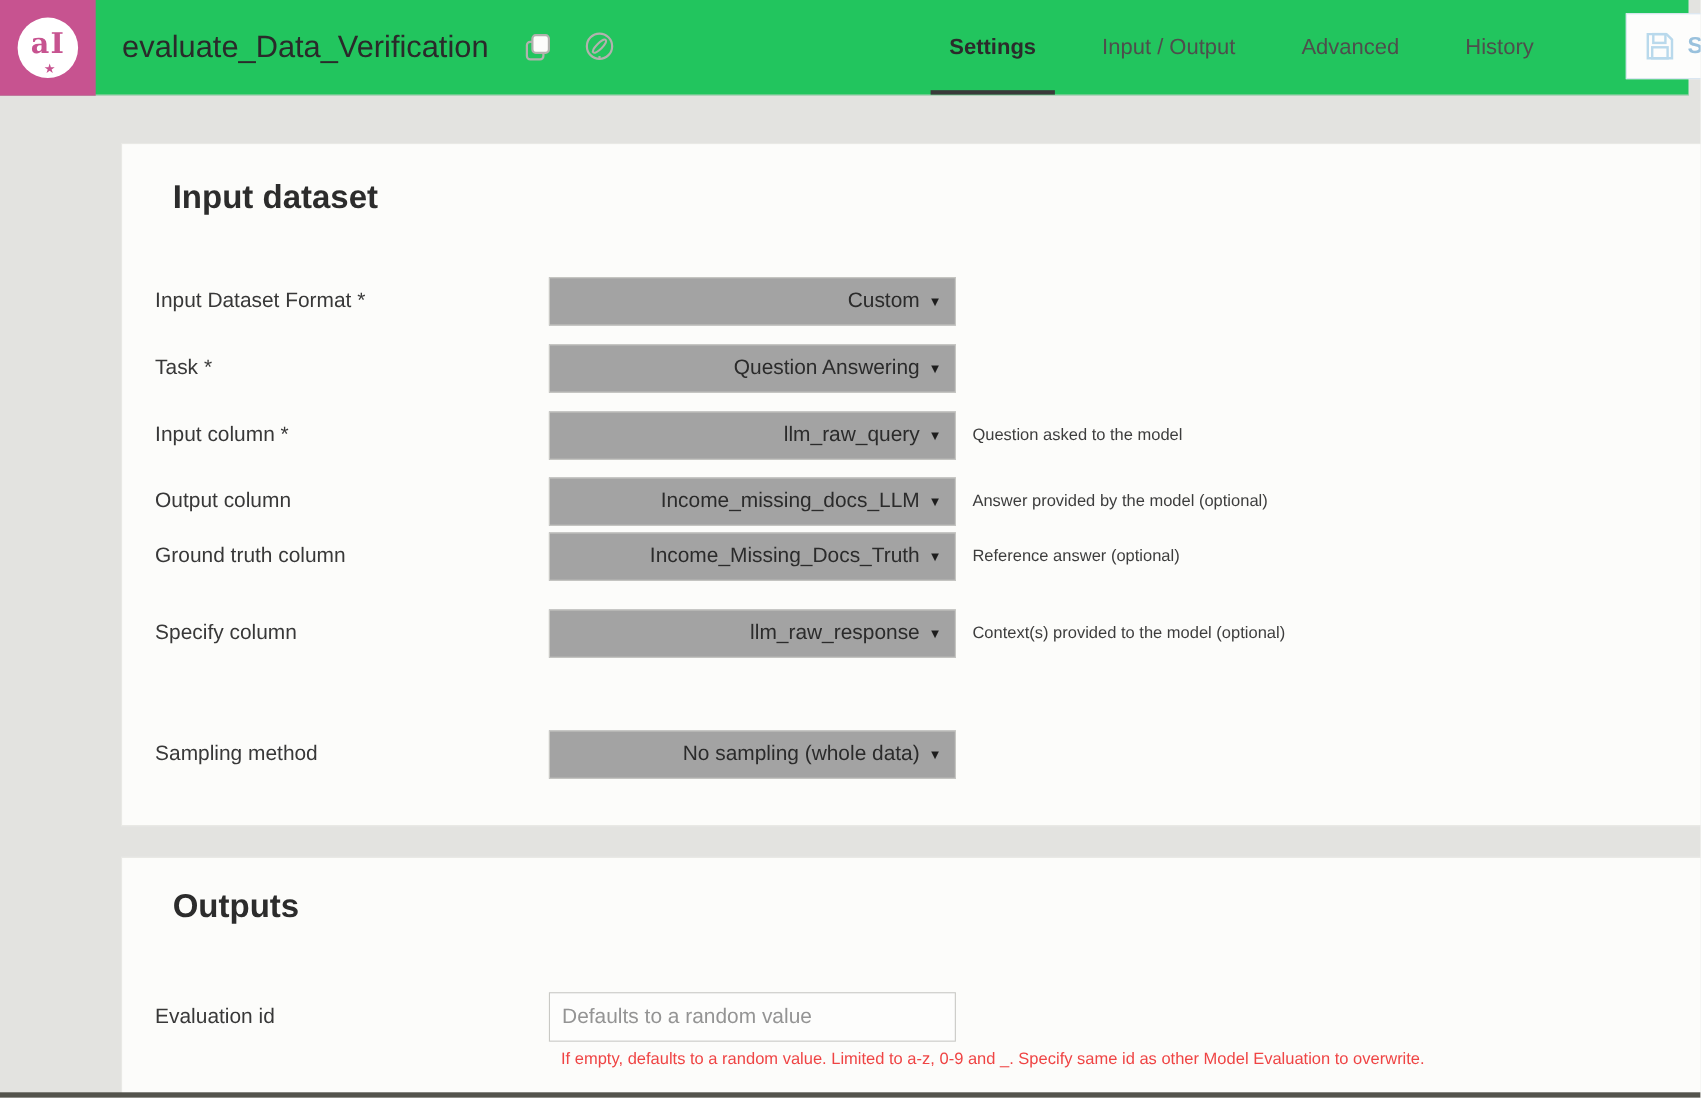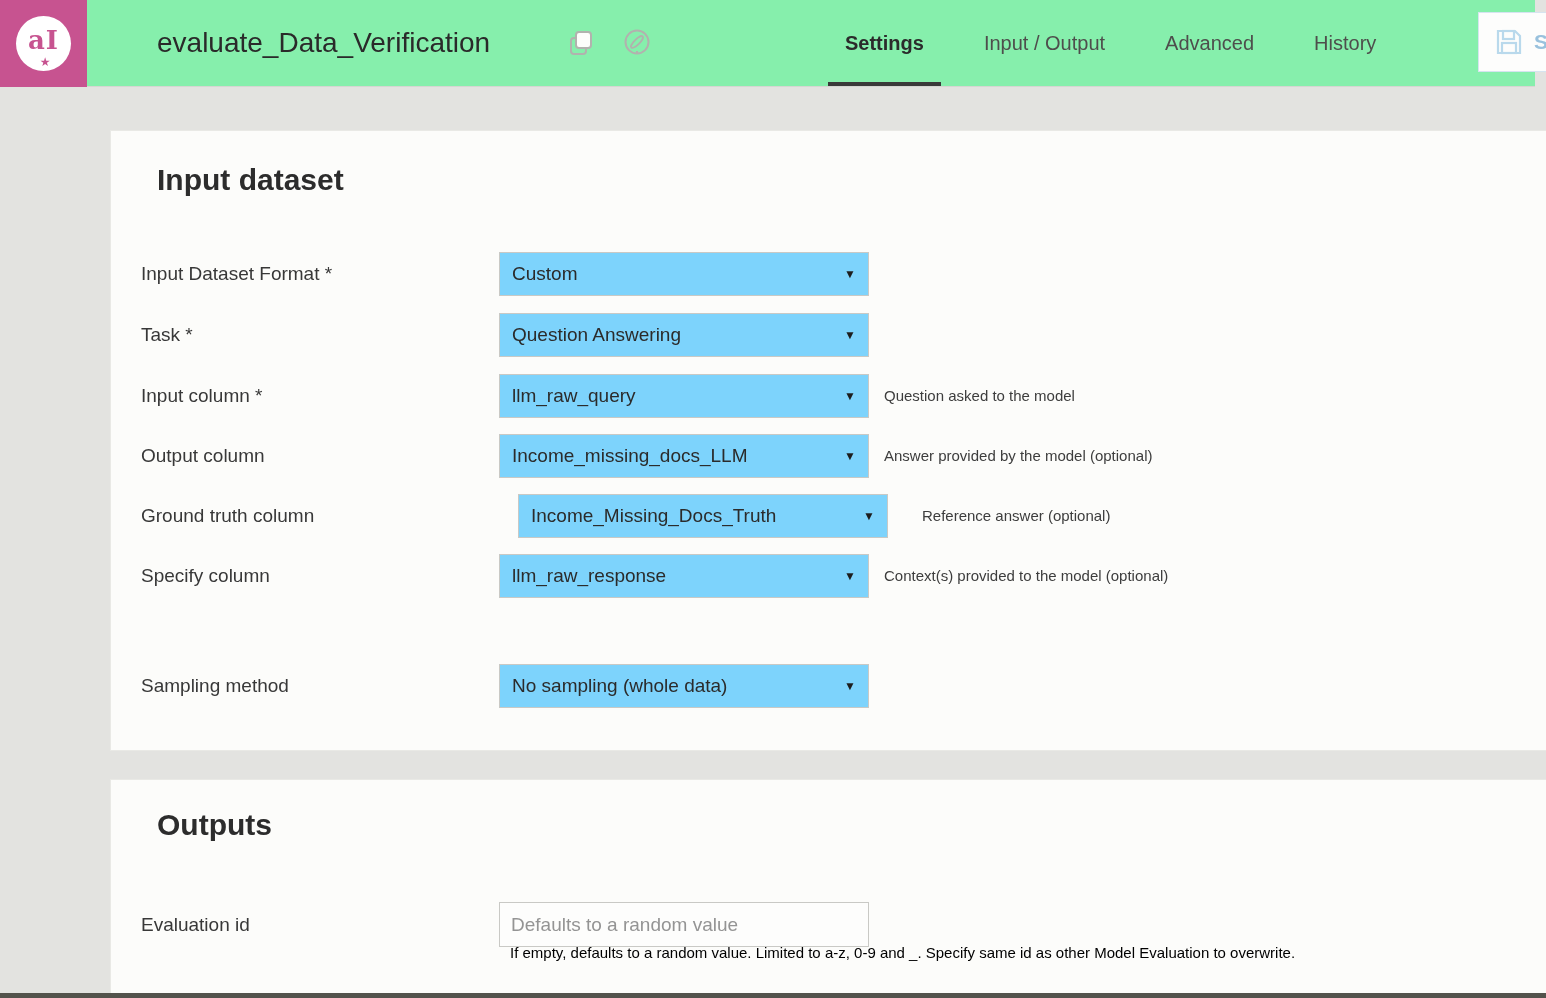--- a/index.html
+++ b/index.html
@@ -10,26 +10,25 @@
     background: #e3e3e0;
     font-family: "Liberation Sans", "DejaVu Sans", sans-serif;
     color: #2e2e2e;
   }
 
   
   .header {
     position: absolute;
     top: 0; left: 0; right: 11px;
     height: 87px;
-    background: #86efac;
+    background: #22c55e;
     border-bottom: 1px solid #d6d6d2;
     display: flex;
     align-items: center;
     z-index: 5;
-    gap: 46px;
   }
   .logo {
     width: 87px; height: 87px;
     background: #c75390;
     position: relative;
     flex: 0 0 auto;
   }
   .logo-circle {
     position: absolute;
     left: 16px; top: 16px;
@@ -75,21 +74,21 @@
   }
   .tab {
     position: relative;
     display: flex;
     align-items: center;
     font-size: 20px;
     color: #4e4e4c;
     cursor: pointer;
     white-space: nowrap;
   }
-  .tab.active { color: #2b2b2b; font-weight: bold; }
+  .tab.active { color: #2b2b2b; font-weight: bold; margin-left: 18px; }
   .tab-underline {
     position: absolute;
     left: -17px; right: -17px; bottom: 0;
     height: 4px;
     background: #3a3a3a;
   }
 
   
   .save-btn {
     position: absolute;
@@ -140,25 +139,25 @@
   .field-label {
     width: 358px;
     flex: 0 0 358px;
     font-size: 19px;
     color: #383838;
   }
   .select-box {
     width: 370px;
     flex: 0 0 370px;
     height: 44px;
-    background: #7dd3fc;
+    background: #a3a3a3;
     border: 1px solid #c9c9c5;
     display: flex;
     align-items: center;
-    justify-content: space-between;
+    justify-content: flex-end;
     padding: 0 12px;
     cursor: pointer;
   }
   .select-value { font-size: 19px; color: #2b2b2b; white-space: nowrap; }
   .caret { font-size: 12px; color: #1d1d1d; margin-left: 8px; }
   .field-help {
     margin-left: 15px;
     font-size: 15px;
     color: #3d3d3d;
     white-space: nowrap;
@@ -172,23 +171,23 @@
     border: 1px solid #c9c9c5;
     padding: 0 11px;
     font-size: 19px;
     font-family: "Liberation Sans", "DejaVu Sans", sans-serif;
     color: #333333;
     outline: none;
   }
   .text-input::placeholder { color: #949494; opacity: 1; }
   .input-helper {
     position: absolute;
-    left: 399px; top: 164px;
+    left: 399px; top: 174px;
     font-size: 15px;
-    color: #000000;
+    color: #ef4444;
     white-space: nowrap;
   }
 
   
   .bottom-bar {
     position: absolute;
     left: 0; right: 0; bottom: 0;
     height: 5px;
     background: #53534c;
     z-index: 10;
@@ -283,21 +282,21 @@
 
   <div class="form-row" style="top:302px;">
     <div class="field-label">Output column</div>
     <div class="select-box">
       <span class="select-value">Income_missing_docs_LLM</span>
       <span class="caret">▼</span>
     </div>
     <div class="field-help">Answer provided by the model (optional)</div>
   </div>
 
-  <div class="form-row" style="top:362px;gap:19px;">
+  <div class="form-row" style="top:352px;">
     <div class="field-label">Ground truth column</div>
     <div class="select-box">
       <span class="select-value">Income_Missing_Docs_Truth</span>
       <span class="caret">▼</span>
     </div>
     <div class="field-help">Reference answer (optional)</div>
   </div>
 
   <div class="form-row" style="top:422px;">
     <div class="field-label">Specify column</div>

